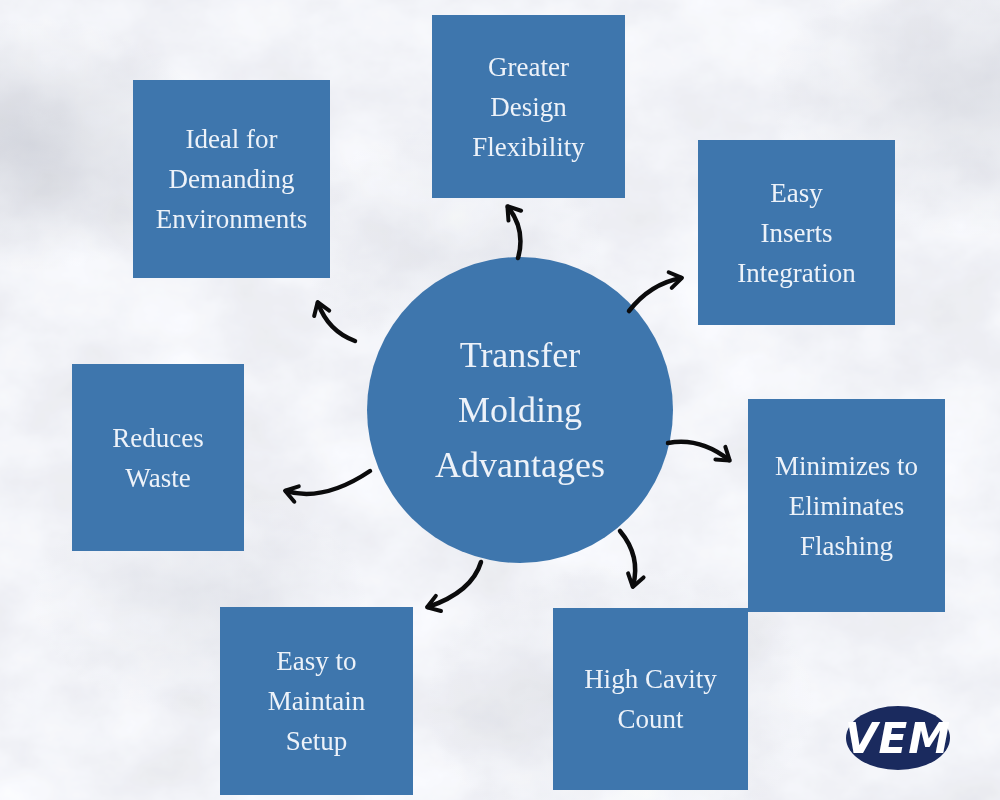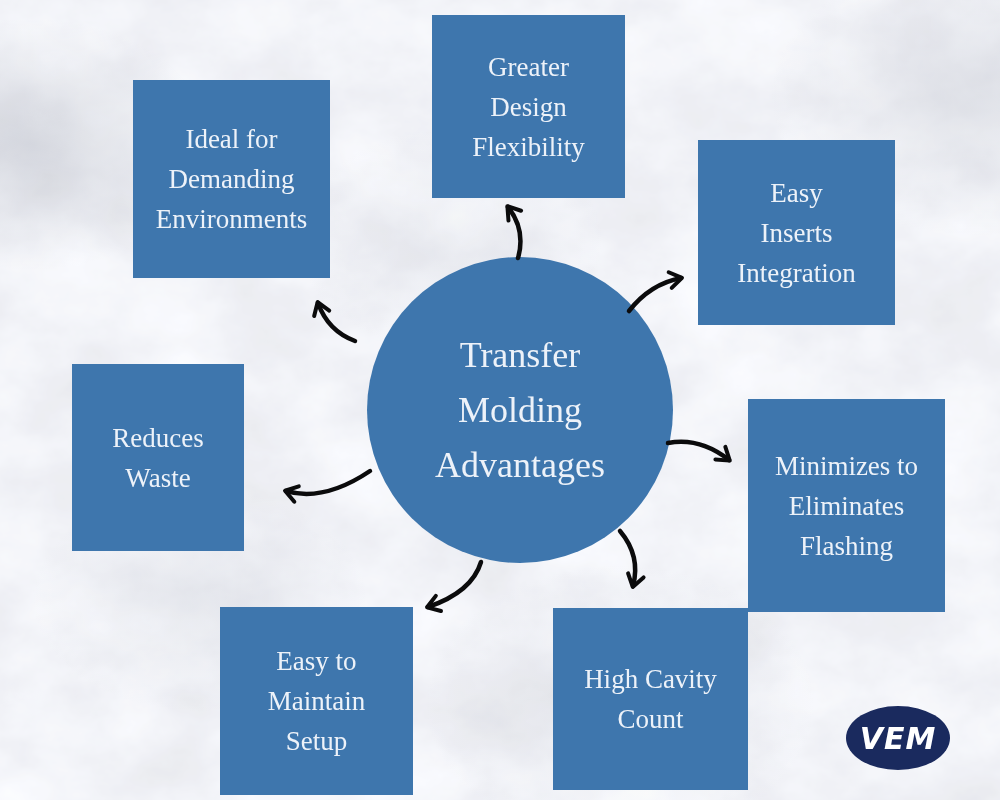--- a/index.html
+++ b/index.html
@@ -95,21 +95,21 @@
     width: 104px; height: 64px;
     border-radius: 50%;
     background: var(--logo-navy, #1a2a5e);
     display: flex;
     align-items: center;
     justify-content: center;
     color: #ffffff;
     font-family: "DejaVu Sans", "Liberation Sans", sans-serif;
     font-weight: bold;
     font-style: italic;
-    font-size: 30px;
+    font-size: 42px;
     letter-spacing: 1px;
   }
 </style>
 </head>
 <body>
 
 <div id="stage">
 
   <svg id="marble-noise" width="1000" height="800" xmlns="http://www.w3.org/2000/svg">
     <filter id="marbleF" x="0" y="0" width="100%" height="100%">

